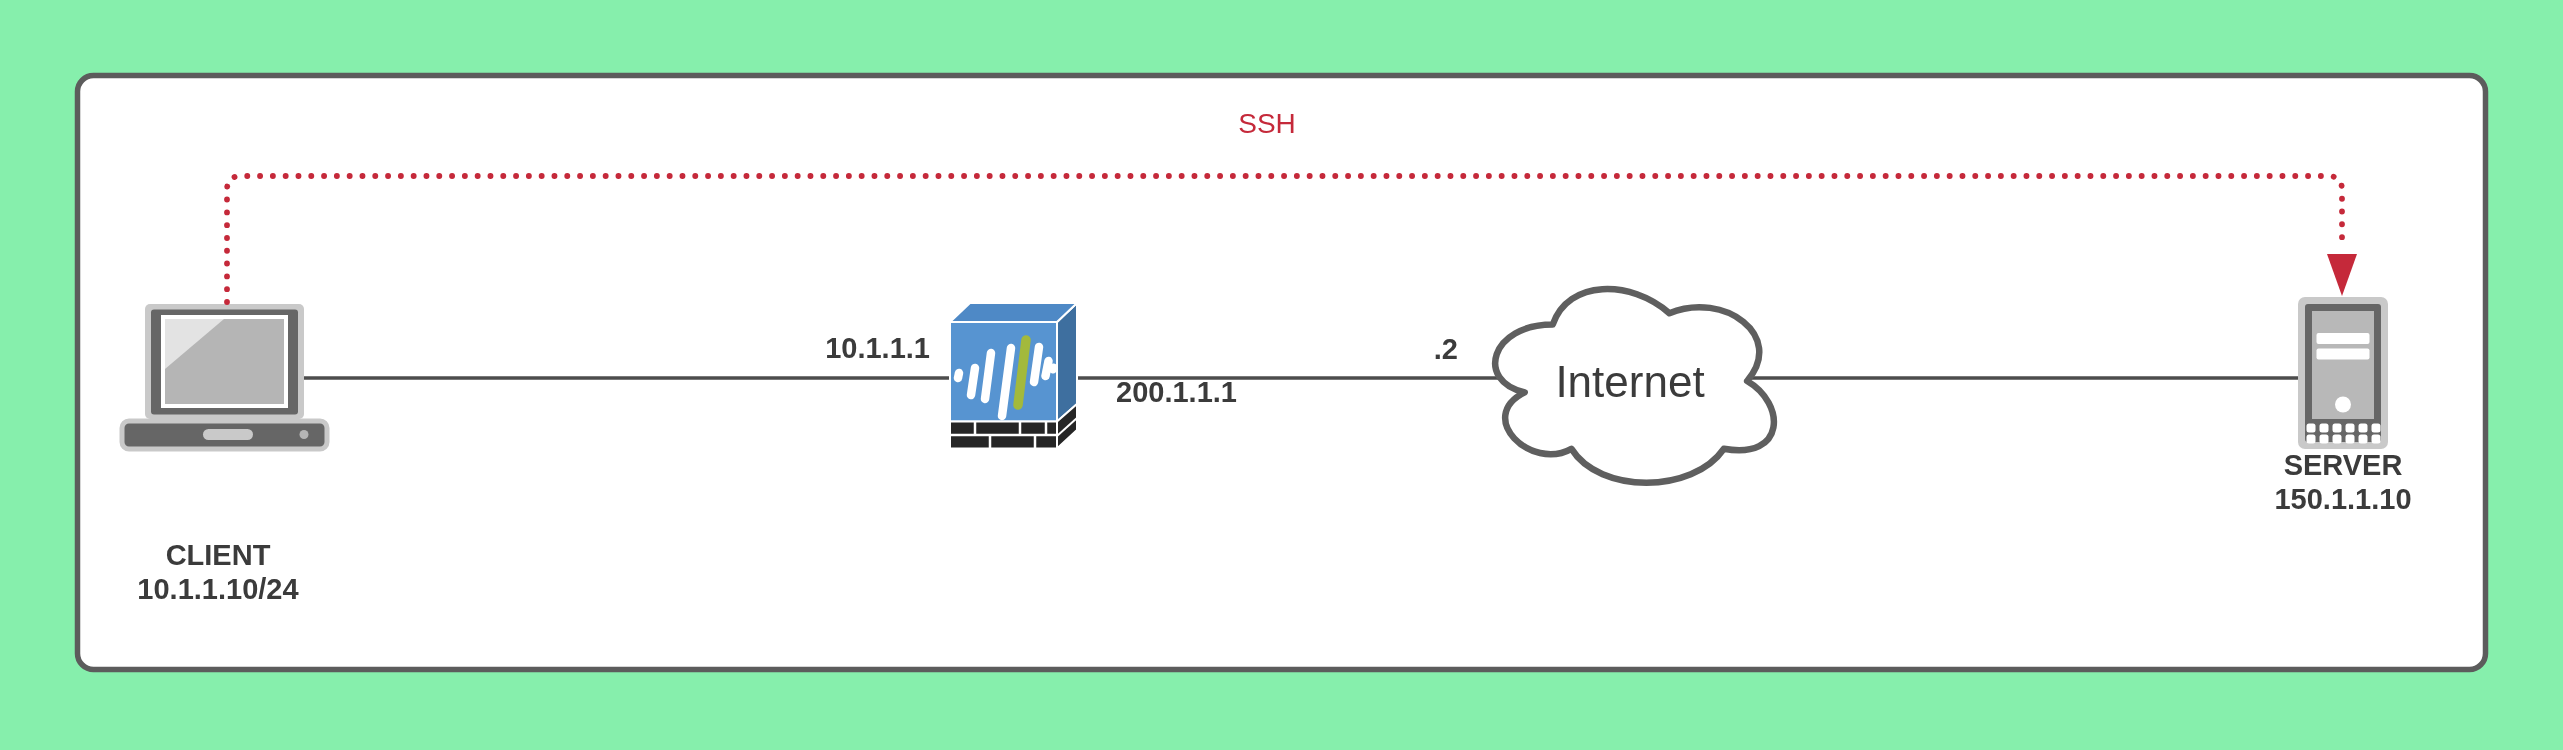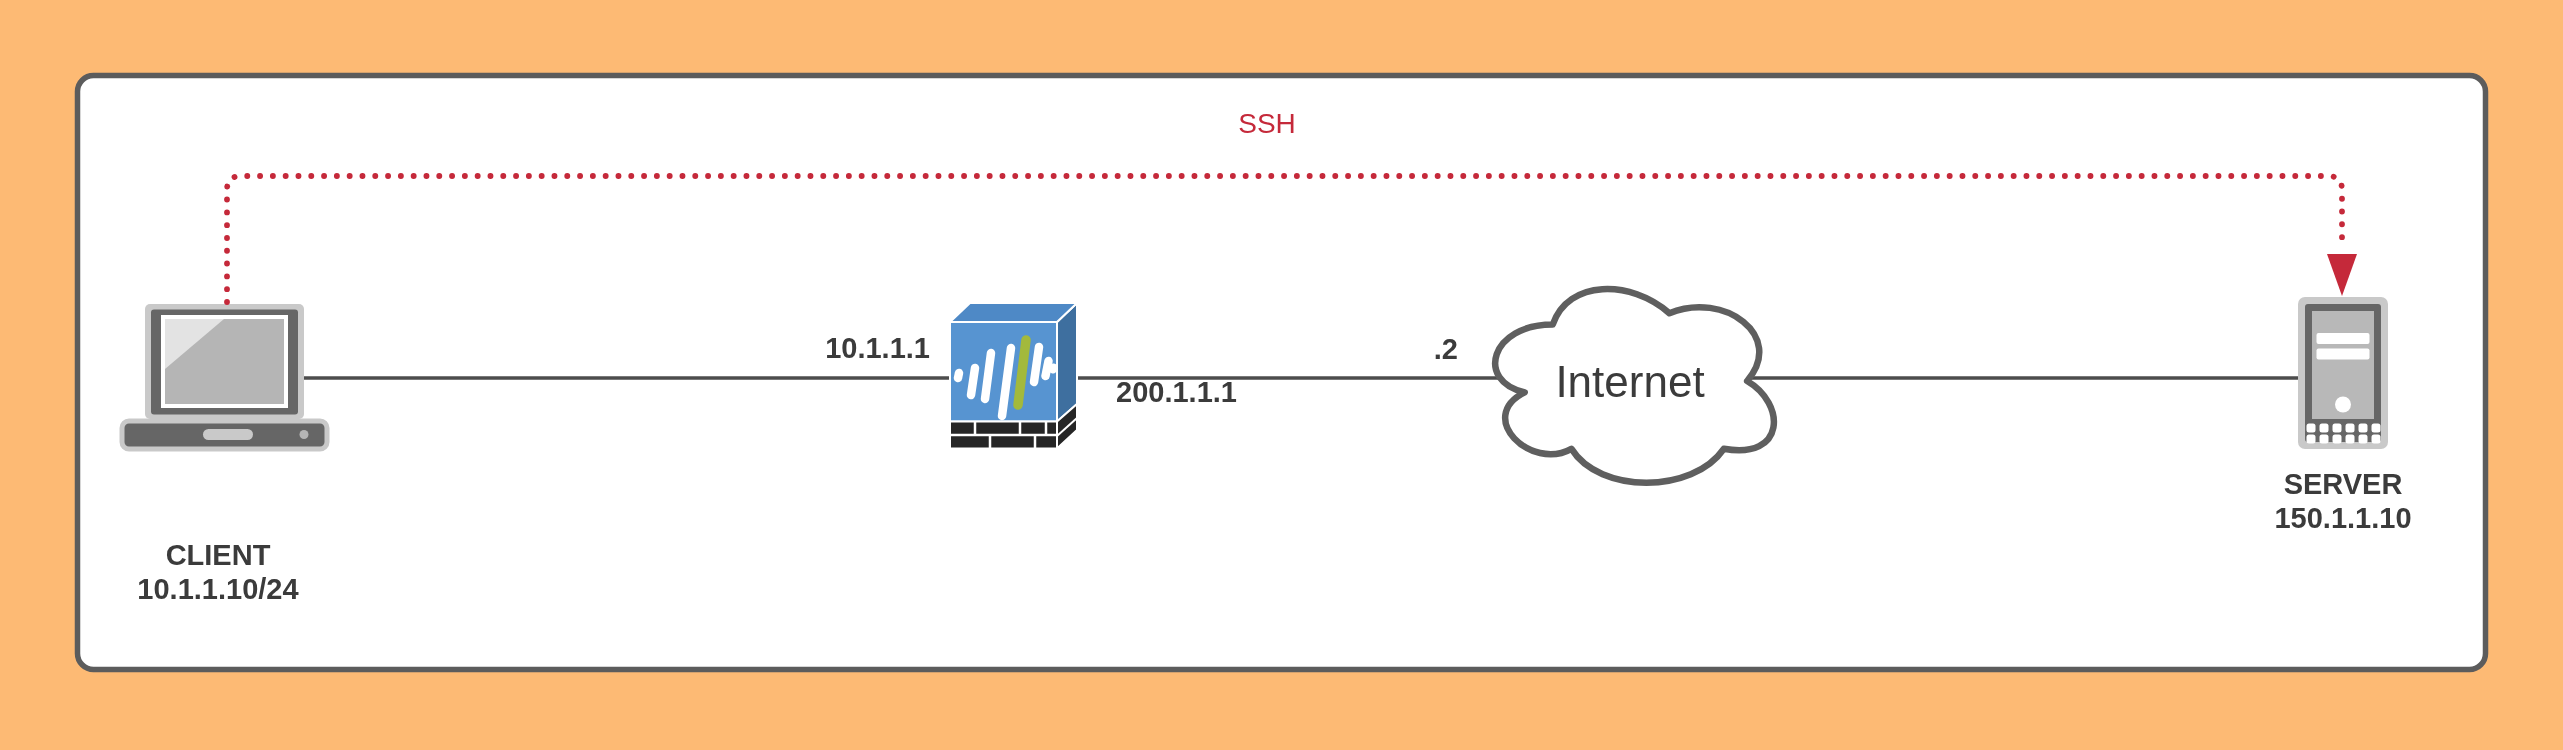--- a/index.html
+++ b/index.html
@@ -1,20 +1,20 @@
 <!DOCTYPE html>
 <html><head>
 <meta charset="utf-8">
 <style>
   html, body { margin: 0; padding: 0; background: #ffffff; }
   .canvas {
     position: relative;
     width: 2563px;
     height: 750px;
-    background: #fdba74;
+    background: #86efac;
     overflow: hidden;
     font-family: "Liberation Sans", sans-serif;
   }
   .canvas svg { position: absolute; left: 0; top: 0; }
   .label {
     position: absolute;
     color: #3b3b3b;
     font-family: "Liberation Sans", sans-serif;
     line-height: 1.16;
     white-space: nowrap;
@@ -124,18 +124,18 @@
 
   <div class="label ip-label align-right" style="left:1308px; top:333px; width:150px;">.2</div>
 
   <div class="label cloud-label" style="left:1478px; top:356px; width:304px;">Internet</div>
 
   <div class="label node-label" style="left:68px; top:502px; width:300px;margin-top:36px;">
     <div>CLIENT</div>
     <div>10.1.1.10/24</div>
   </div>
 
-  <div class="label node-label" style="left:2193px; top:467px; width:300px;text-align:center;">
+  <div class="label node-label" style="left:2193px; top:448px; width:300px;text-align:center;">
     <div>SERVER</div>
     <div>150.1.1.10</div>
   </div>
 
 </div>
 
 </body></html>

